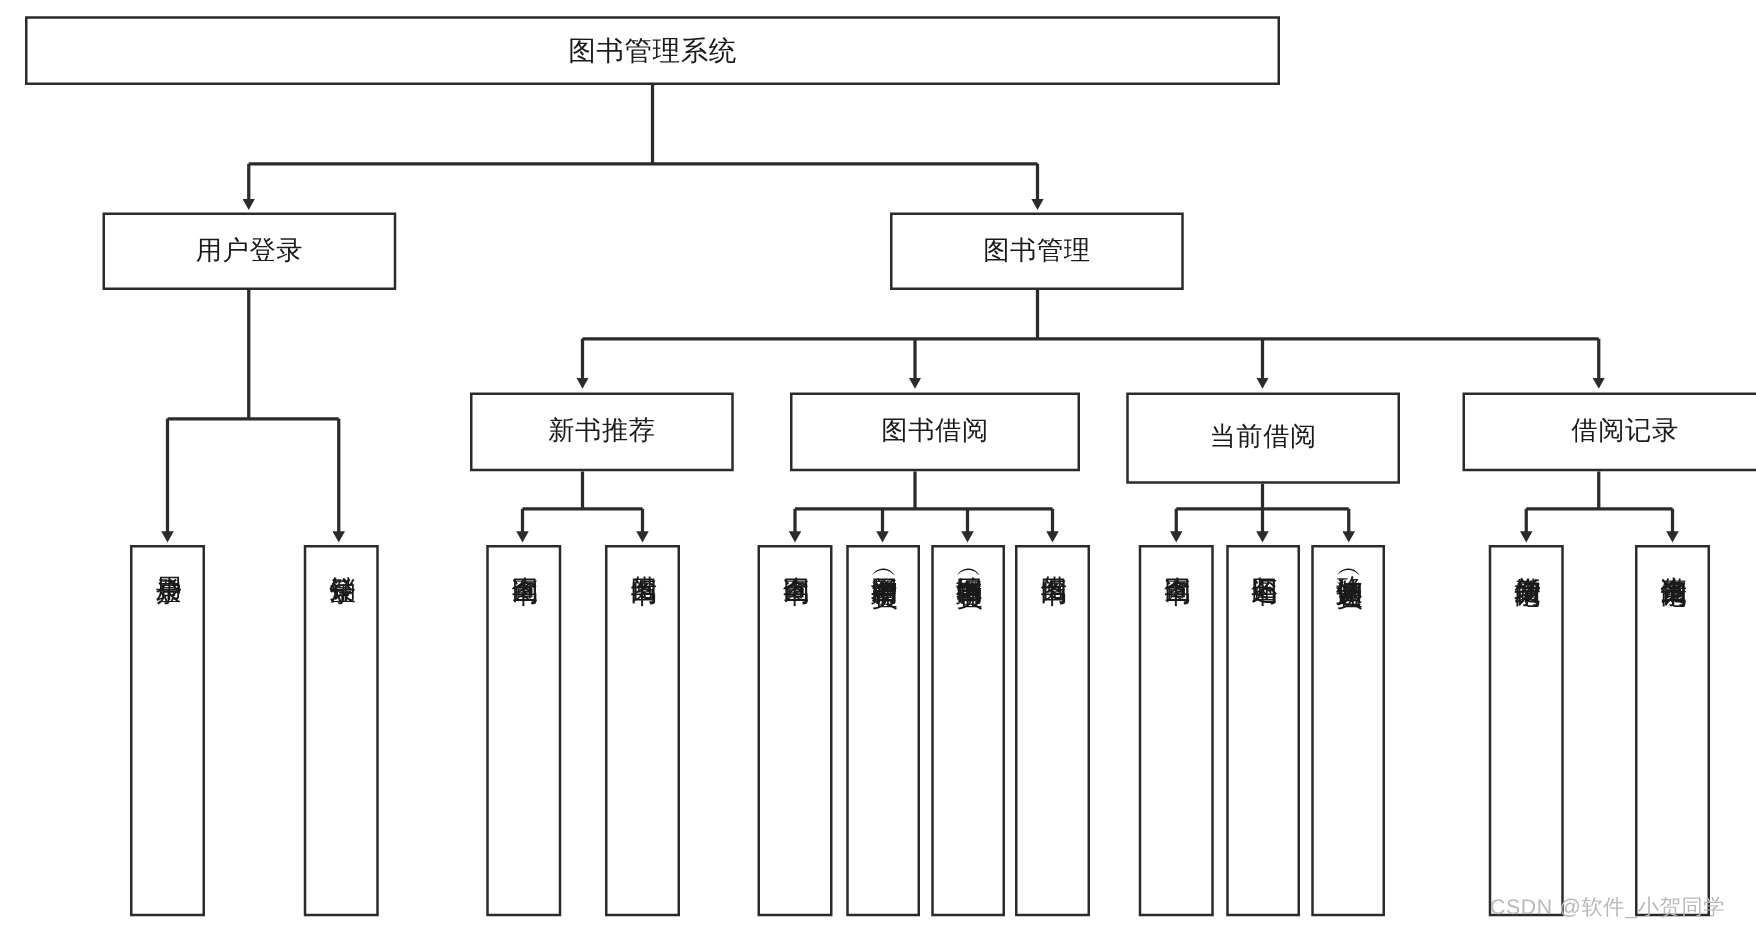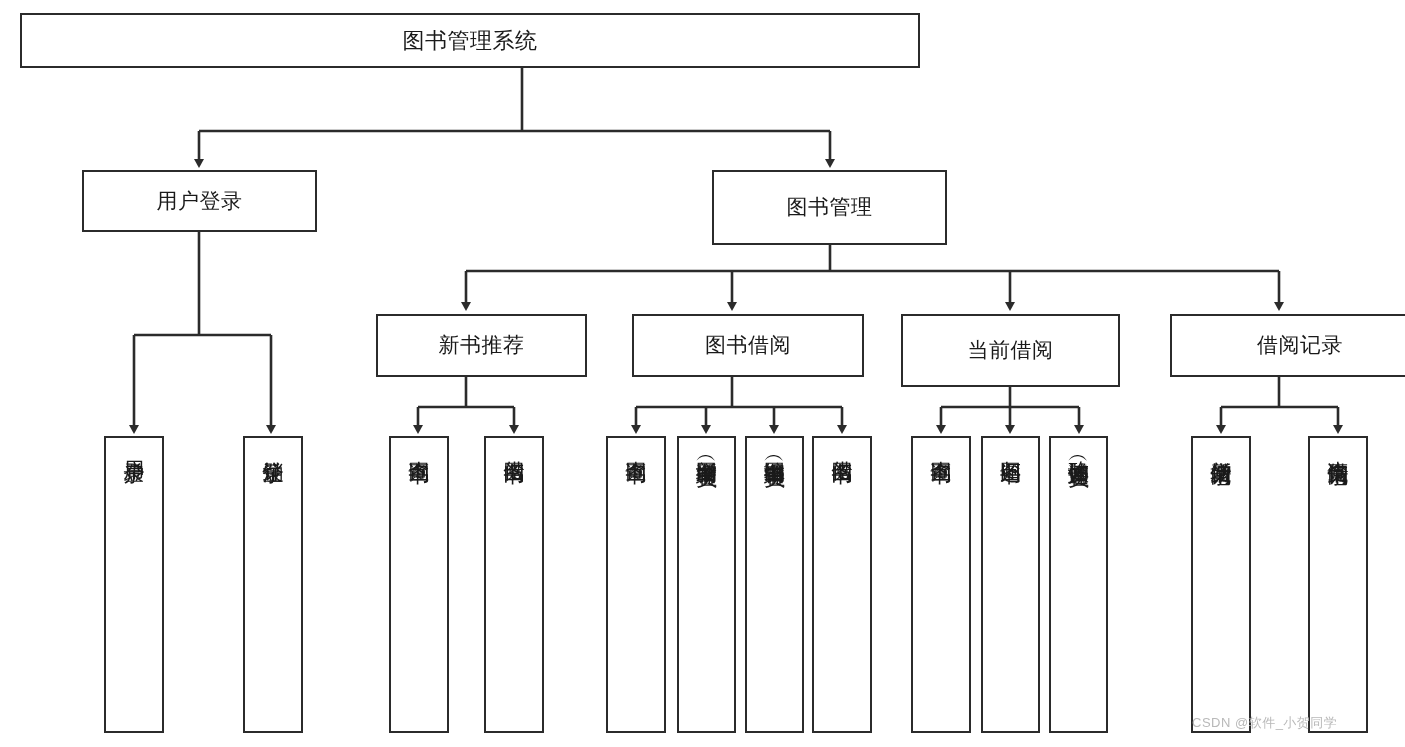--- a/index.html
+++ b/index.html
@@ -57,21 +57,21 @@
     letter-spacing: 1px;
     white-space: nowrap;
   }
   .node.root .label {
     font-size: 22px;
   }
   #watermark {
     position: absolute;
     left: 1192px;
     top: 714px;
-    font-size: 13px;
+    font-size: 17px;
     color: #b9b9b9;
     letter-spacing: 0.5px;
     z-index: 5;
     white-space: nowrap;
   }
 </style>
 </head>
 <body>
 
 <div id="canvas">
@@ -119,28 +119,28 @@
       <path d="M1010,407 L1010,426" marker-end="url(#arrow)"></path>
       <path d="M1079,407 L1079,426" marker-end="url(#arrow)"></path>
 
       <path d="M1279,377 L1279,407"></path>
       <path d="M1221,407 L1338,407"></path>
       <path d="M1221,407 L1221,426" marker-end="url(#arrow)"></path>
       <path d="M1338,407 L1338,426" marker-end="url(#arrow)"></path>
     </g>
   </svg>
 
-  <div class="node horiz root" style="left:20px; top:13px; width:900px; height:55px;">
+  <div class="node horiz root" style="left:20px; top:13px; width:1004px; height:55px;">
     <span class="label">图书管理系统</span>
   </div>
 
   <div class="node horiz" style="left:82px; top:170px; width:235px; height:62px;">
     <span class="label">用户登录</span>
   </div>
-  <div class="node horiz" style="left:712px; top:170px; width:235px; height:75px;">
+  <div class="node horiz" style="left:712px; top:170px; width:235px; height:62px;">
     <span class="label">图书管理</span>
   </div>
 
   <div class="node horiz" style="left:376px; top:314px; width:211px; height:63px;">
     <span class="label">新书推荐</span>
   </div>
   <div class="node horiz" style="left:632px; top:314px; width:232px; height:63px;">
     <span class="label">图书借阅</span>
   </div>
   <div class="node horiz" style="left:901px; top:314px; width:219px; height:73px;">

